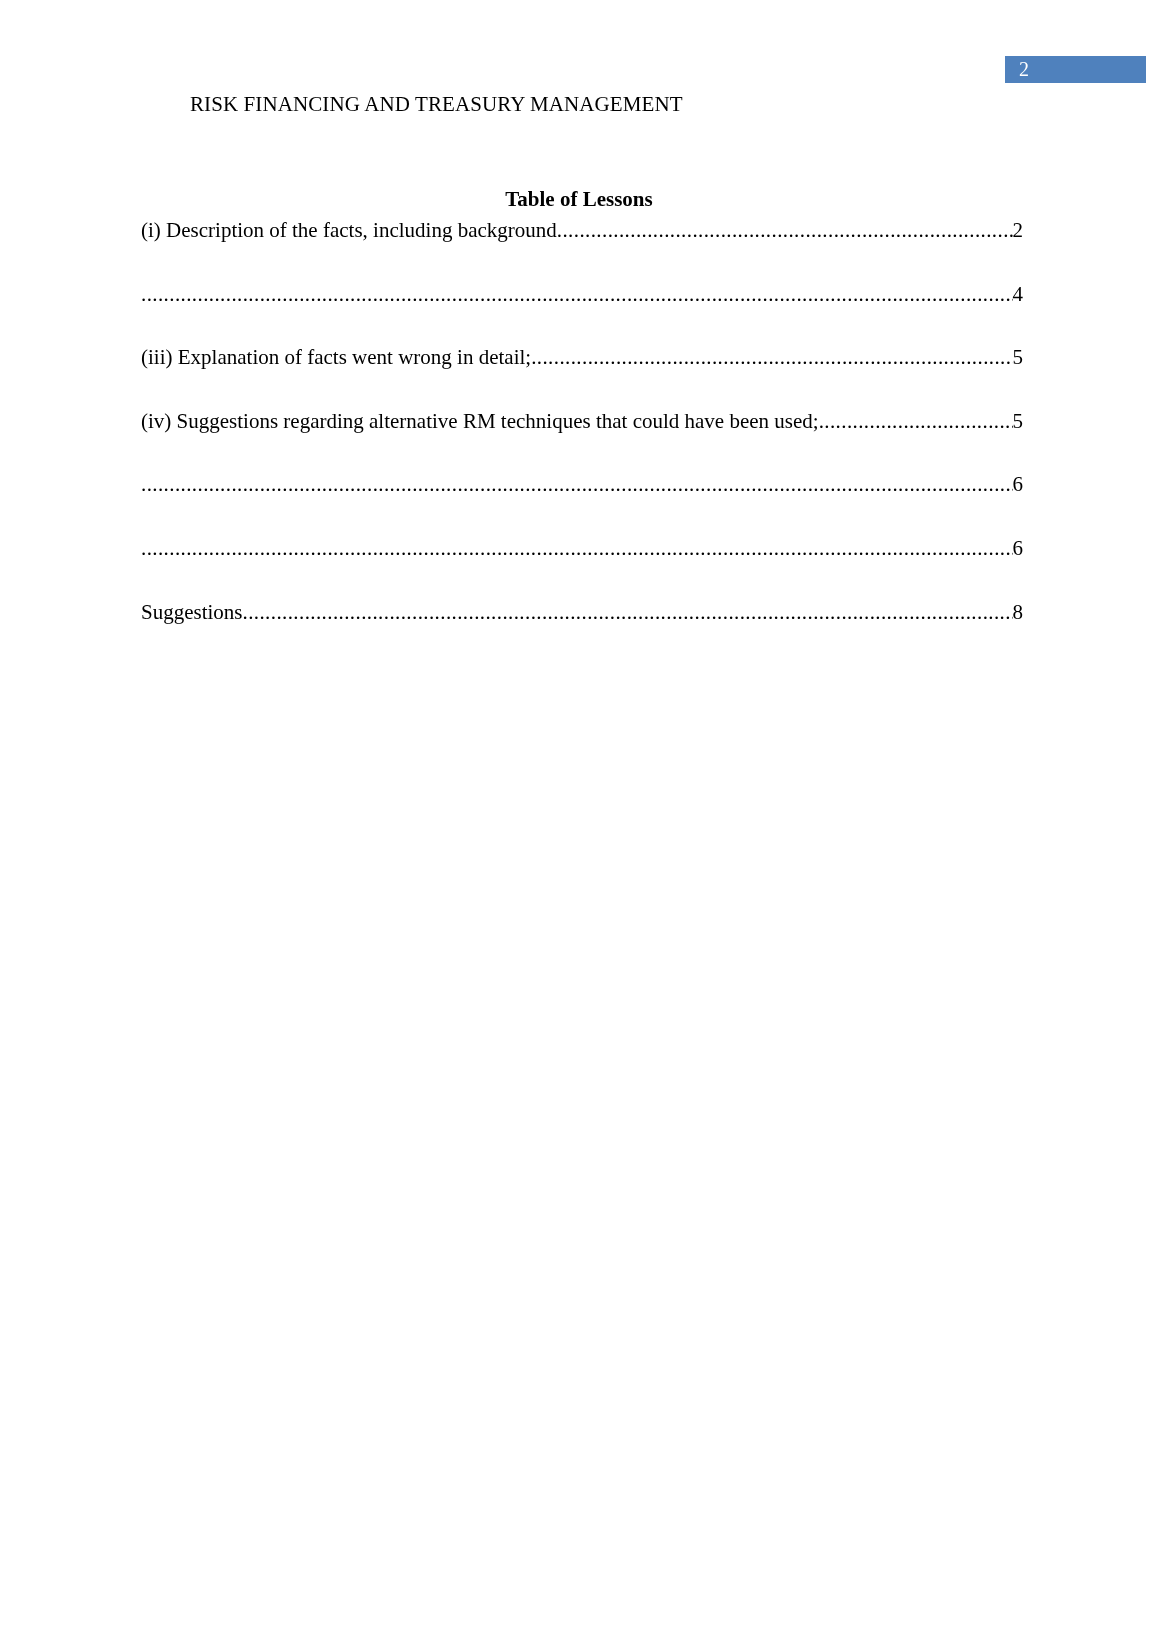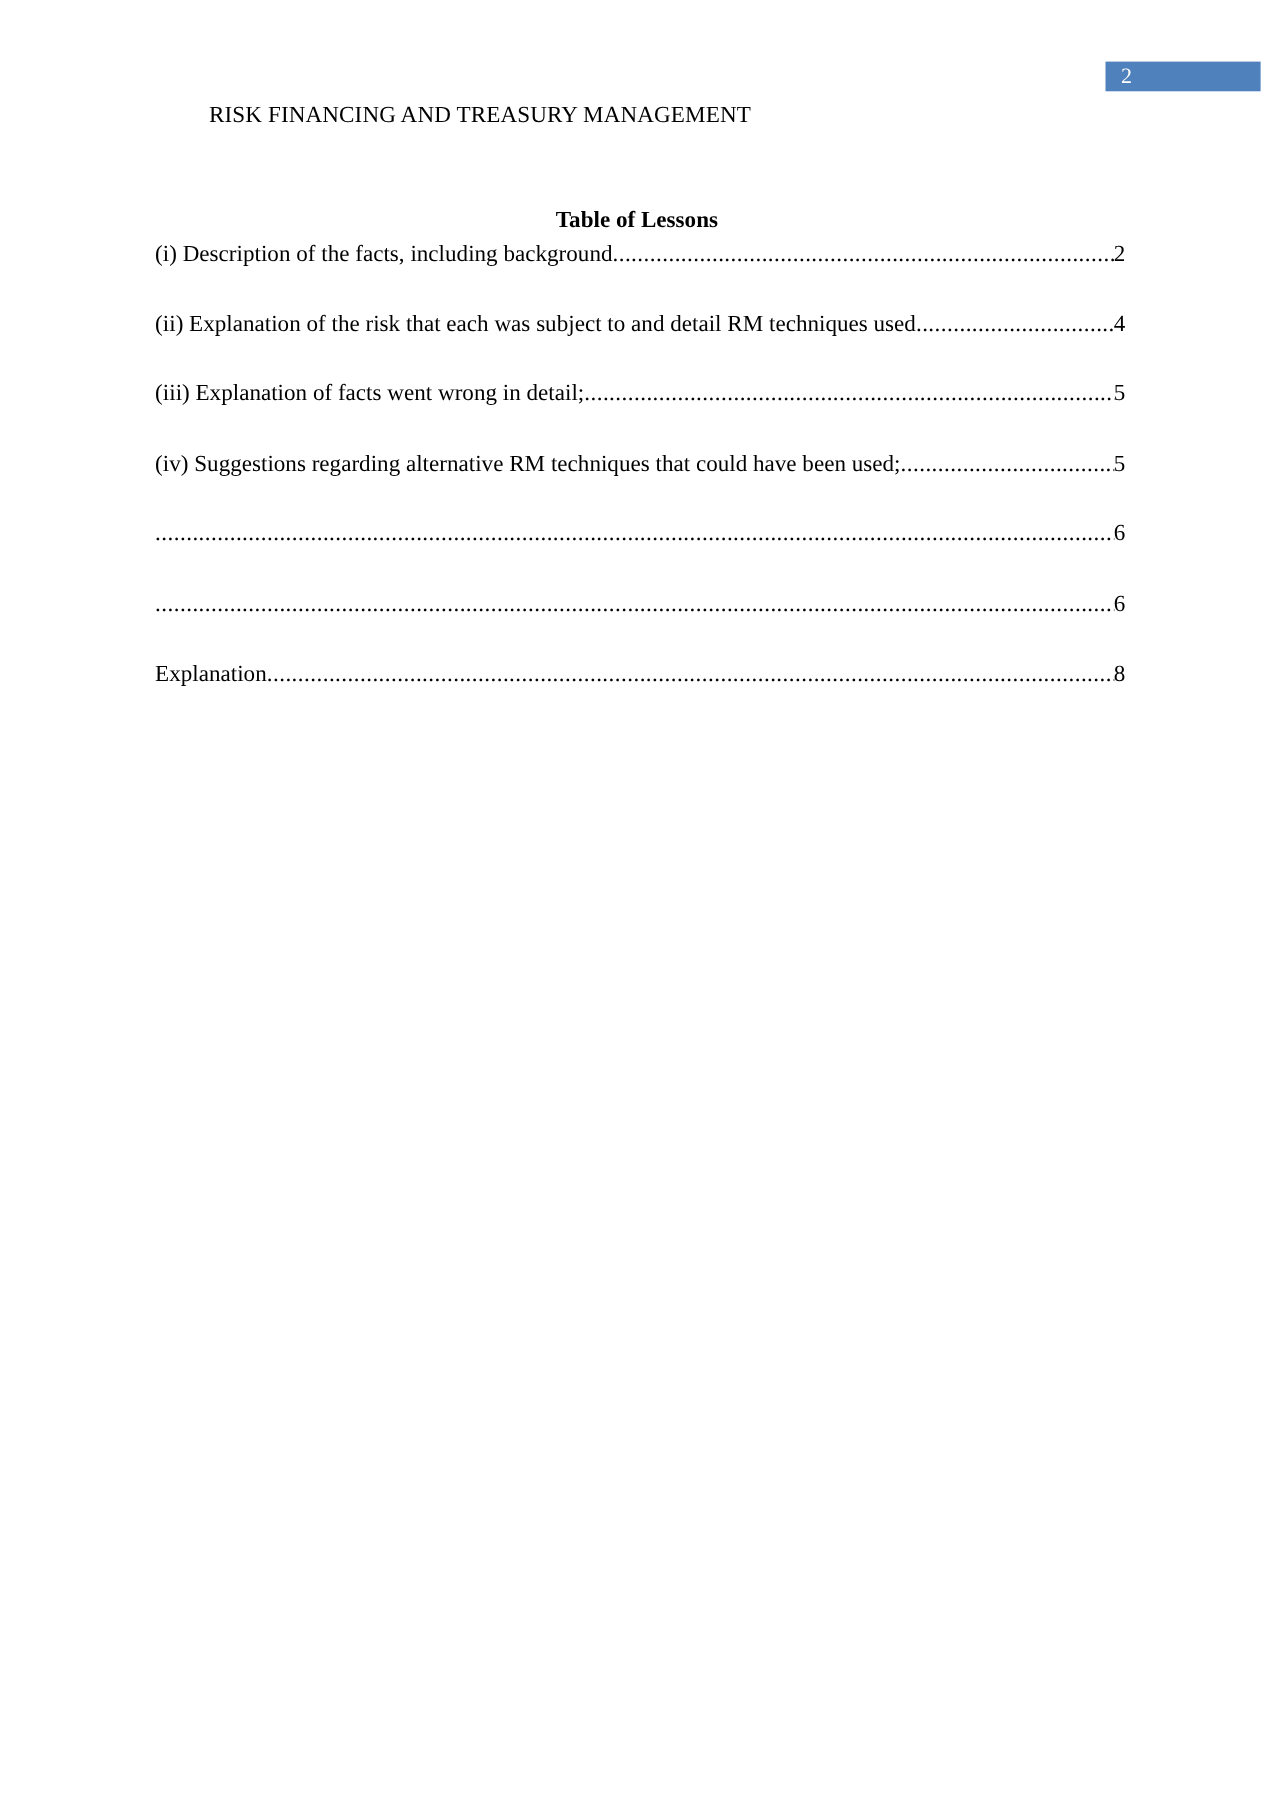--- a/index.html
+++ b/index.html
@@ -30,21 +30,20 @@
 
 <div class="toc-title">Table of Lessons</div>
 
 <div class="toc">
   <div class="toc-entry">
     <span class="toc-label">(i) Description of the facts, including background</span>
     <span class="toc-leader"></span>
     <span class="toc-page">2</span>
   </div>
   <div class="toc-entry">
-    <span class="toc-label">(ii) Explanation of the risk that each was subject to and detail RM techniques used</span>
     <span class="toc-leader"></span>
     <span class="toc-page">4</span>
   </div>
   <div class="toc-entry">
     <span class="toc-label">(iii) Explanation of facts went wrong in detail;</span>
     <span class="toc-leader"></span>
     <span class="toc-page">5</span>
   </div>
   <div class="toc-entry">
     <span class="toc-label">(iv) Suggestions regarding alternative RM techniques that could have been used;</span>
@@ -53,17 +52,17 @@
   </div>
   <div class="toc-entry">
     <span class="toc-leader"></span>
     <span class="toc-page">6</span>
   </div>
   <div class="toc-entry">
     <span class="toc-leader"></span>
     <span class="toc-page">6</span>
   </div>
   <div class="toc-entry">
-    <span class="toc-label">Explanation</span>
+    <span class="toc-label">Suggestions</span>
     <span class="toc-leader"></span>
     <span class="toc-page">8</span>
   </div>
 </div>
 
 </body></html>

